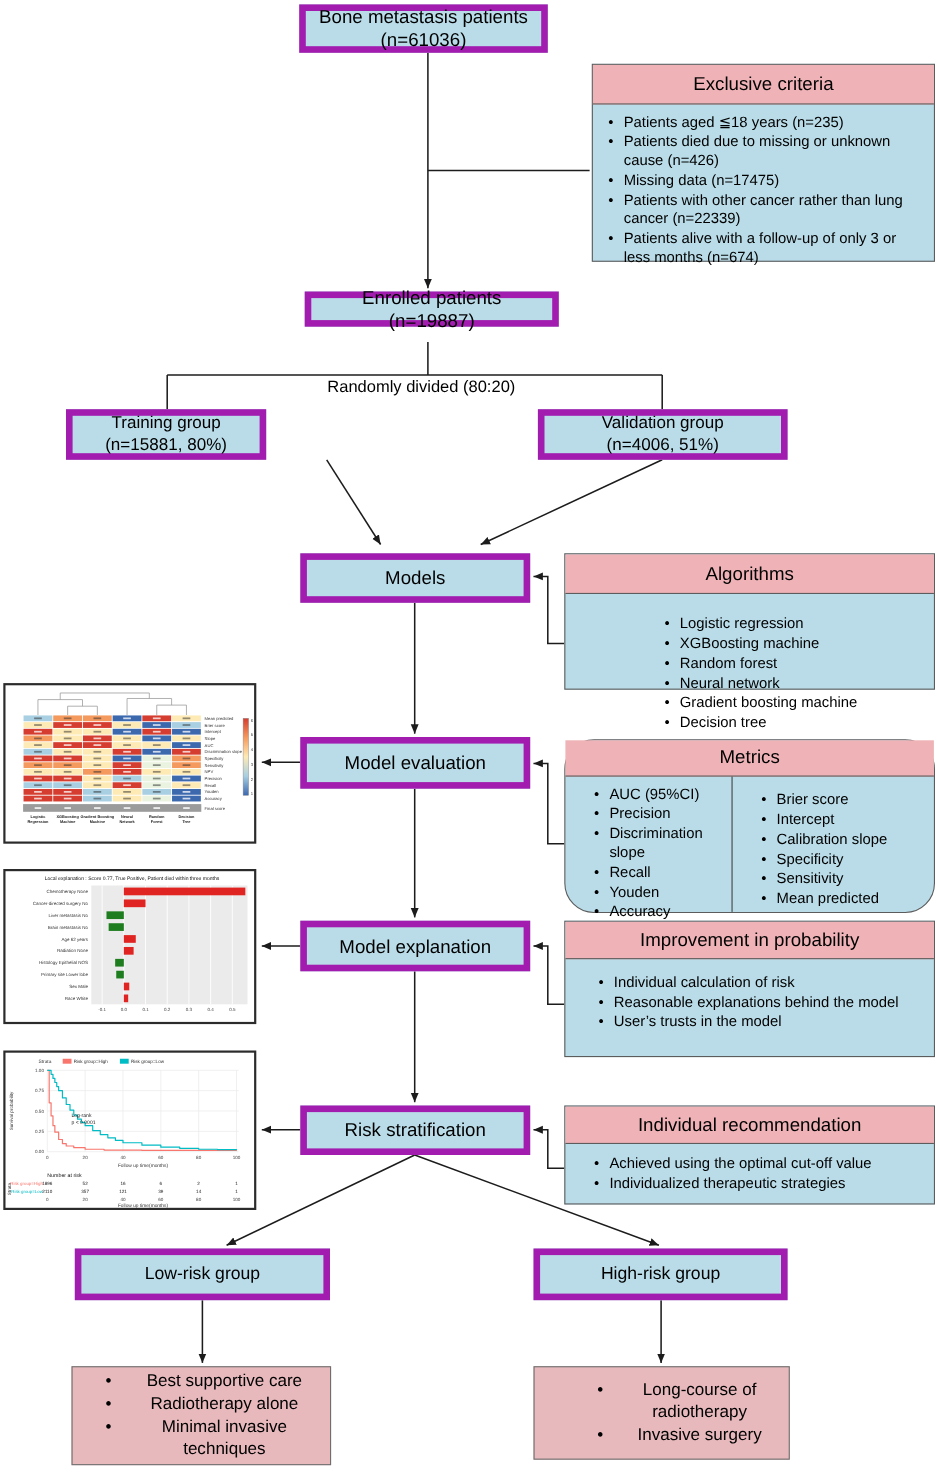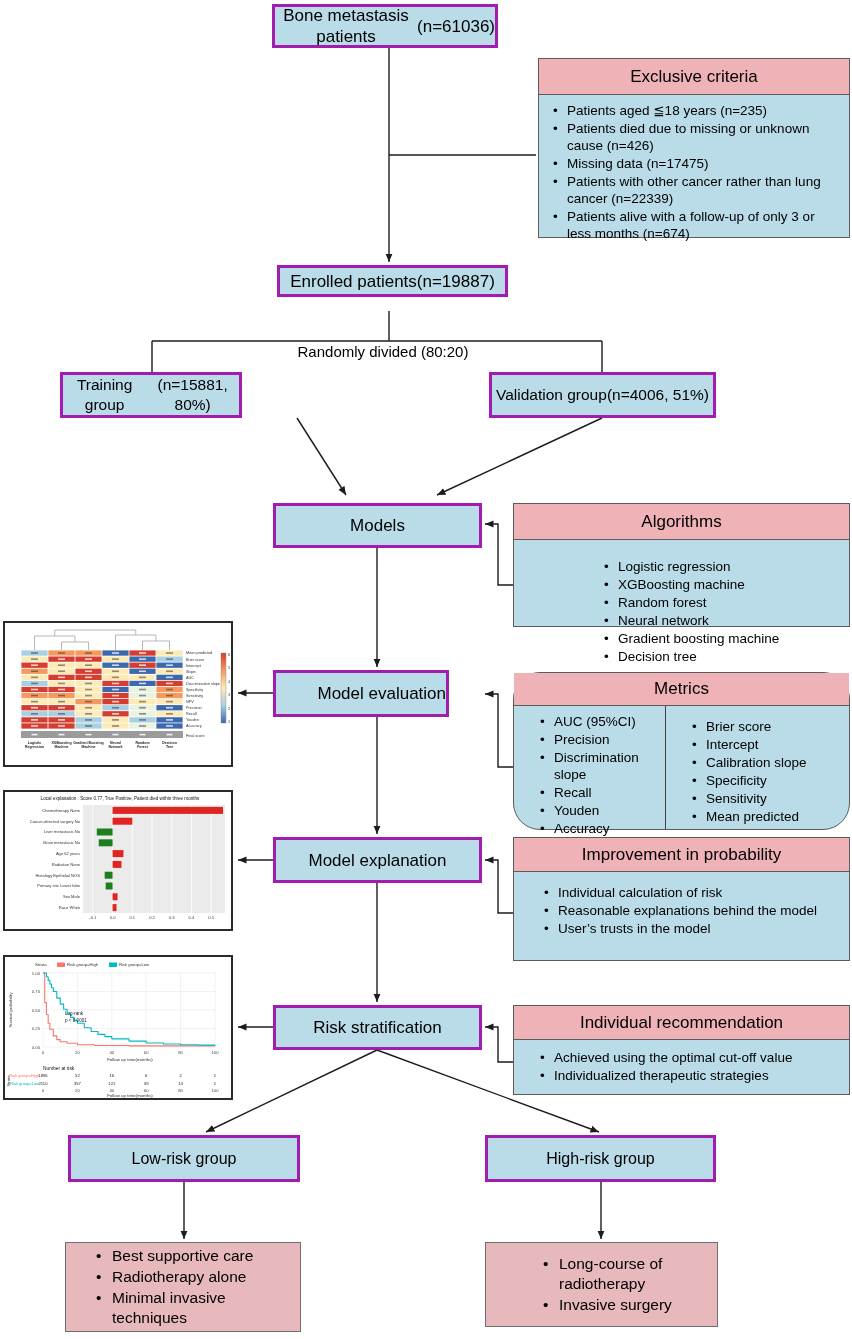--- a/index.html
+++ b/index.html
@@ -1,35 +1,35 @@
 <!DOCTYPE html>
 <html style="--box-blue: #b9dce8; --box-pink: #efb3b7; --box-pink2: #e7b9bc; --line: #1c1c1c;"><head>
 <meta charset="utf-8">
 <style>
   html,body{margin:0;padding:0;background:#fff;}
   .canvas{position:relative;width:852px;height:1339px;background:#fff;
     font-family:"Liberation Sans",sans-serif;color:#000;overflow:hidden;}
   .conn{position:absolute;left:0;top:0;width:852px;height:1339px;pointer-events:none;}
-  .box{position:absolute;box-sizing:border-box;border:3px solid #a21caf;
-    background:var(--box-blue,#b9dce8);display:flex;flex-direction:row;
+  .box{position:absolute;box-sizing:border-box;border:6px solid #a21caf;
+    background:var(--box-blue,#b9dce8);display:flex;flex-direction:column;
     align-items:center;justify-content:center;text-align:center;}
   .box .t1{font-size:17px;line-height:21px;}
   .box .t2{font-size:15.5px;line-height:20px;}
   .box .t3{font-size:16px;line-height:20px;}
   .panel{position:absolute;box-sizing:border-box;border:1px solid #5c5c5c;
     background:var(--box-blue,#b9dce8);}
   .ph{box-sizing:border-box;background:var(--box-pink,#efb3b7);
     border-bottom:1px solid #5c5c5c;text-align:center;font-size:17px;
     display:flex;align-items:center;justify-content:center;}
   ul.b{margin:7px 0 0 0;padding:0 8px 6px 0;list-style:none;font-size:13.5px;line-height:17px;}
   ul.b li{position:relative;padding-left:16px;margin:0 0 1px 0;}
   ul.b li::before{content:"\2022";position:absolute;left:2px;}
   .split-label{position:absolute;font-size:15px;text-align:center;}
   .pinkbox{position:absolute;box-sizing:border-box;border:1px solid #6f6f6f;
-    background:var(--box-pink2,#e7b9bc);display:flex;flex-direction:column;justify-content:center;}
+    background:var(--box-pink2,#e7b9bc);display:flex;flex-direction:column;justify-content:center;text-align:center;}
   .pinkbox ul.b{font-size:15.5px;line-height:20px;margin:0;padding:0 4px 0 0;}
   .pinkbox ul.b li{padding-left:18px;}
   .thumb{position:absolute;box-sizing:border-box;border:2px solid #2b2b2b;background:#fff;}
   .metrics-body{display:flex;}
   .metrics-col{flex:0 0 152px;box-sizing:border-box;border-right:1px solid #444;}
   .metrics-col2{flex:1;}
 </style>
 </head>
 <body>
 
@@ -107,21 +107,21 @@
     <ul class="b" style="padding-left:88px;margin-top:18px;">
         <li>Logistic regression</li>
         <li>XGBoosting machine</li>
         <li>Random forest</li>
         <li>Neural network</li>
         <li>Gradient boosting machine</li>
         <li>Decision tree</li>
       </ul>
   </div>
 
-  <div class="box" style="left:273px;top:670px;width:176px;height:47px;justify-content:flex-end;">
+  <div class="box" style="left:273px;top:670px;width:209px;height:47px;">
     <div class="t1">Model evaluation</div>
   </div>
   <div class="panel" style="left:513px;top:672px;width:337px;height:158px;border-radius:27px;">
     <div class="ph" style="height:33px;">Metrics</div>
     <div class="metrics-body" style="height:123px;">
       <div class="metrics-col">
         <ul class="b" style="padding-left:24px;">
             <li>AUC (95%CI)</li>
             <li>Precision</li>
             <li>Discrimination slope</li>

